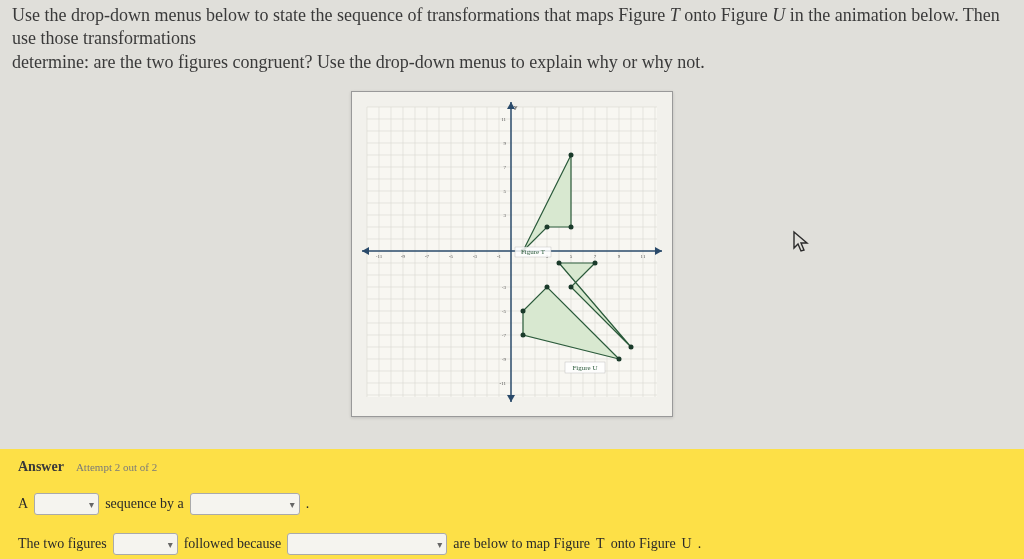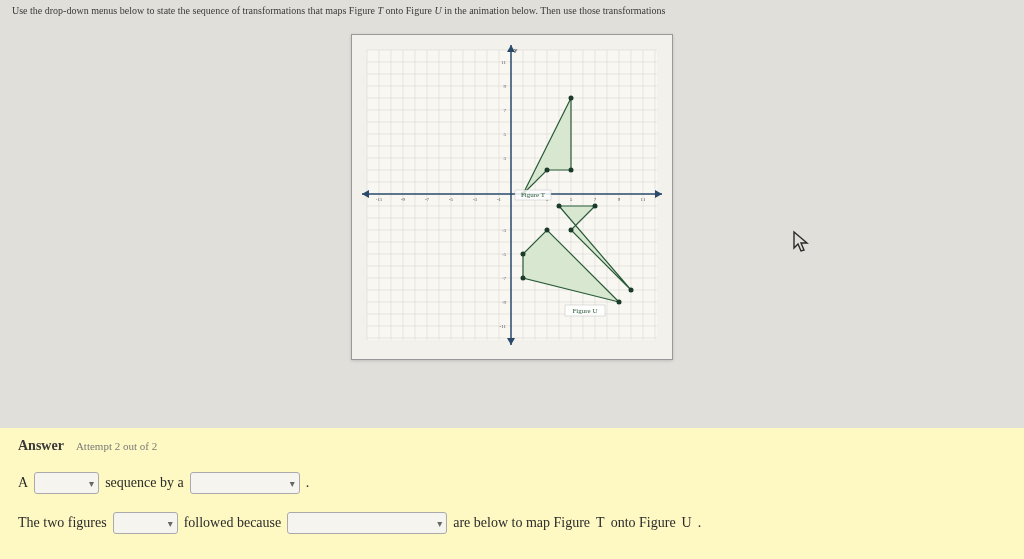--- a/index.html
+++ b/index.html
@@ -11,21 +11,21 @@
       font-family: Georgia, 'Times New Roman', serif;
       background: #e0dfda;
       width: 1024px;
       height: 559px;
       overflow: hidden;
       position: relative;
     }
     .question-text {
       padding: 4px 7px 12px 12px;
       color: #3a3a3a;
-      font-size: 10px;
+      font-size: 18px;
       line-height: 1.3;
     }
     .question-text .italic {
       font-style: italic;
     }
     .graph-container {
       display: flex;
       justify-content: center;
       margin-top: 5px;
     }
@@ -34,22 +34,22 @@
       border: 1px solid #999;
       padding: 5px;
       box-shadow: 0 1px 3px rgba(0,0,0,0.15);
       position: relative;
     }
     .answer-section {
       position: absolute;
       bottom: 0;
       left: 0;
       right: 0;
-      padding: 8px 18px 10px 18px;
-      background: #fef9c3;
+      padding: 8px 18px 4px 18px;
+      background: #fde047;
     }
     .answer-header {
       margin-bottom: 18px;
     }
     .answer-label {
       font-weight: bold;
       color: #3a3a3a;
       font-size: 14px;
     }
     .attempt-label {
@@ -59,21 +59,21 @@
     }
     .answer-line {
       display: flex;
       align-items: center;
       gap: 6px;
       margin-bottom: 18px;
       font-size: 14px;
       color: #2a2a2a;
     }
     .answer-line:last-child {
-      margin-bottom: 15px;
+      margin-bottom: 0;
     }
     .dropdown {
       background: #f5f4ef;
       border: 1px solid #aaa;
       border-radius: 3px;
       padding: 3px 18px 3px 6px;
       font-size: 13px;
       min-width: 70px;
       height: 22px;
       position: relative;
@@ -99,20 +99,21 @@
       color: #333;
       pointer-events: none;
     }
   </style>
 </head>
 <body>
 
 <div class="question-text">
   <span>Use the drop-down menus below to state the sequence of transformations that maps Figure </span><span class="italic">T</span><span> onto Figure </span><span class="italic">U</span><span> in the animation below. Then use those transformations</span>
   <br>
+  <span>determine: are the two figures congruent? Use the drop-down menus to explain why or why not.</span>
 </div>
 
 <div class="graph-container">
   <div class="graph">
     <svg width="310" height="310" viewBox="0 0 310 310">
 
       <rect x="10" y="10" width="290" height="290" fill="#f8f7f2" stroke="none"></rect>
 
       <g stroke="#d9d8d2" stroke-width="0.6">
         <line x1="10" y1="10" x2="10" y2="300"></line>

